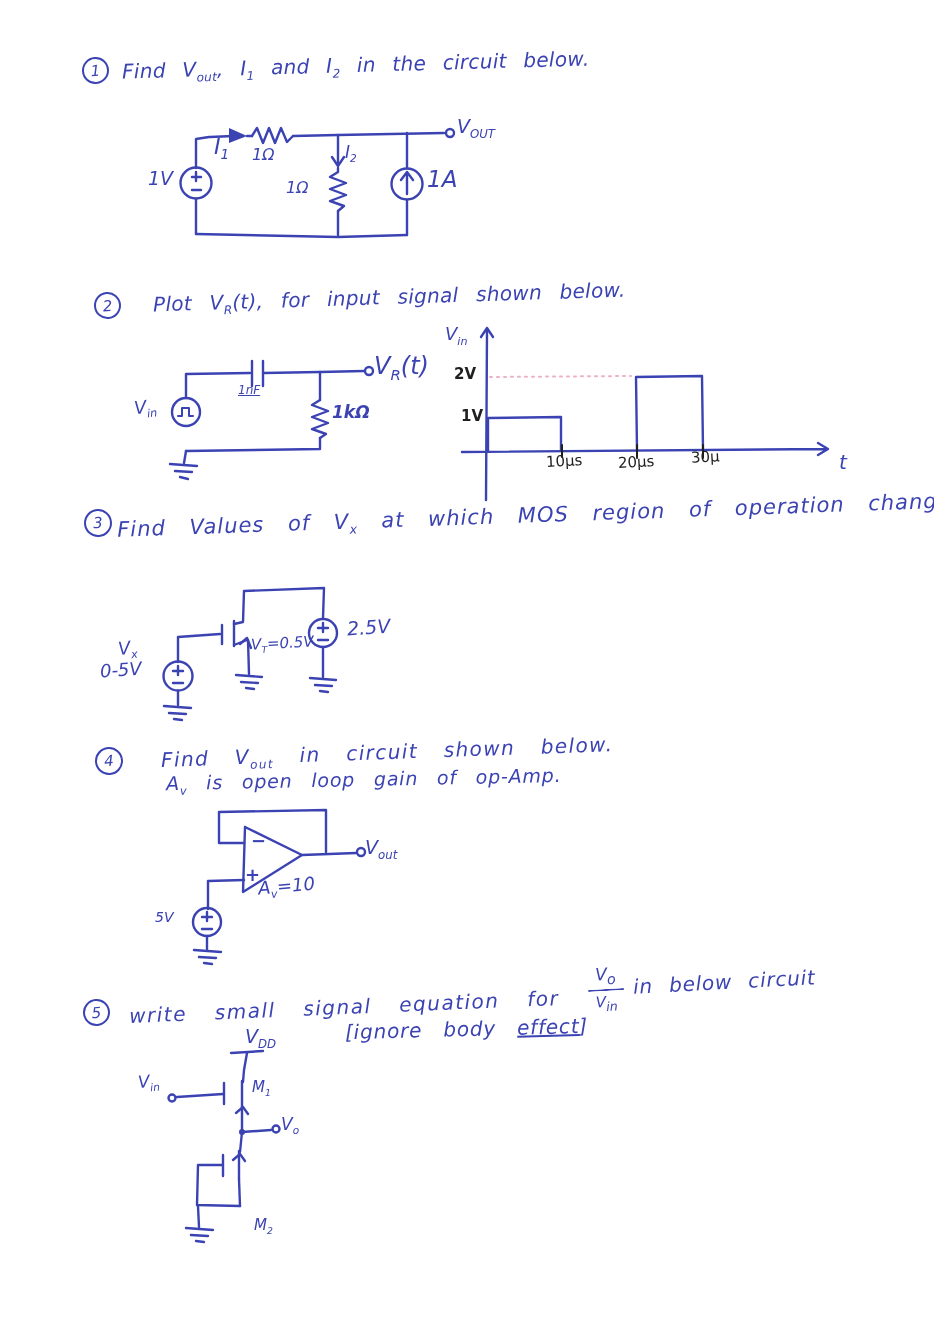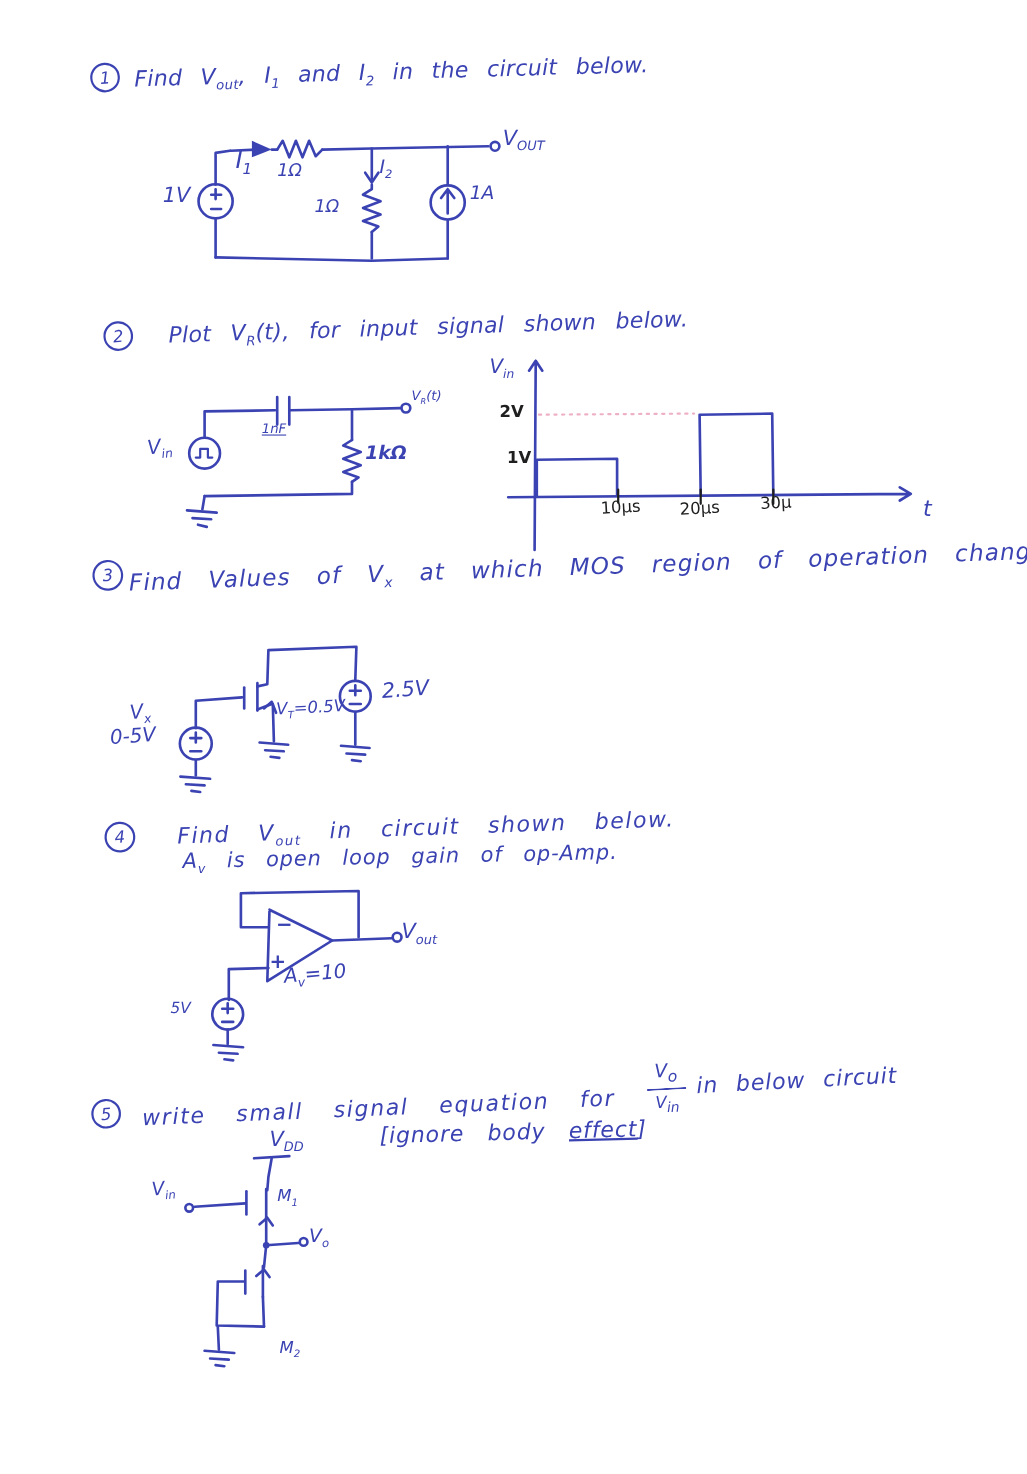--- a/index.html
+++ b/index.html
@@ -125,30 +125,30 @@
       <path d="M186,1228 L213,1230 M191,1235 L208,1236 M196,1241 L204,1242"></path>
     </g>
   </svg>
 
   <span class="qnum" style="left:82px;top:57px;width:27px;height:27px;font-size:15px;transform:rotate(-4deg);">1</span>
   <div class="title" style="left:122px;top:54px;font-size:20px;word-spacing:10px;letter-spacing:.3px;transform:rotate(-1.6deg);"><span>Find V</span><sub>out</sub><span>, I</span><sub>1</sub><span> and I</span><sub>2</sub><span> in the circuit below.</span></div>
   <span class="lbl" style="left:214px;top:104px;font-size:22px;margin-top:32px;"><span>I</span><sub>1</sub></span>
   <span class="lbl" style="left:252px;top:147px;font-size:16px;">1Ω</span>
   <span class="lbl" style="left:345px;top:144px;font-size:17px;"><span>I</span><sub>2</sub></span>
   <span class="lbl" style="left:286px;top:180px;font-size:16px;">1Ω</span>
-  <span class="lbl" style="left:427px;top:168px;font-size:17px;text-align:center;">1A</span>
+  <span class="lbl" style="left:427px;top:168px;font-size:23px;text-align:center;">1A</span>
   <span class="lbl" style="left:148px;top:169px;font-size:19px;">1V</span>
   <span class="lbl" style="left:457px;top:117px;font-size:19px;"><span>V</span><sub>OUT</sub></span>
 
   <span class="qnum" style="left:94px;top:292px;width:27px;height:27px;font-size:15px;transform:rotate(-5deg);">2</span>
   <div class="title" style="left:153px;top:286px;font-size:20px;word-spacing:11px;letter-spacing:.3px;transform:rotate(-1.8deg);"><span>Plot V</span><sub>R</sub><span>(t), for input signal shown below.</span></div>
   <span class="lbl" style="left:238px;top:384px;font-size:12px;text-decoration:underline;">1nF</span>
   <span class="lbl" style="left:134px;top:398px;font-size:18px;transform:rotate(-6deg);"><span>V</span><sub>in</sub></span>
   <span class="lbl" style="left:332px;top:404px;font-size:17px;font-weight:bold;">1kΩ</span>
-  <span class="lbl" style="left:374px;top:354px;font-size:12px;"><span>V</span><sub>R</sub><span>(t)</span></span>
+  <span class="lbl" style="left:374px;top:354px;font-size:24px;"><span>V</span><sub>R</sub><span>(t)</span></span>
 
   <span class="lbl" style="left:445px;top:325px;font-size:18px;"><span>V</span><sub>in</sub></span>
   <span class="lbl blk" style="left:454px;top:367px;font-size:15px;font-weight:bold;">2V</span>
   <span class="lbl blk" style="left:461px;top:409px;font-size:15px;font-weight:bold;">1V</span>
   <span class="lbl blk" style="left:546px;top:454px;font-size:15px;transform:rotate(-3deg);">10μs</span>
   <span class="lbl blk" style="left:618px;top:455px;font-size:15px;transform:rotate(-3deg);">20μs</span>
   <span class="lbl blk" style="left:691px;top:450px;font-size:15px;transform:rotate(-3deg);">30μ</span>
   <span class="lbl" style="left:839px;top:452px;font-size:20px;">t</span>
 
   <span class="qnum" style="left:84px;top:509px;width:28px;height:28px;font-size:15px;transform:rotate(-4deg);">3</span>

